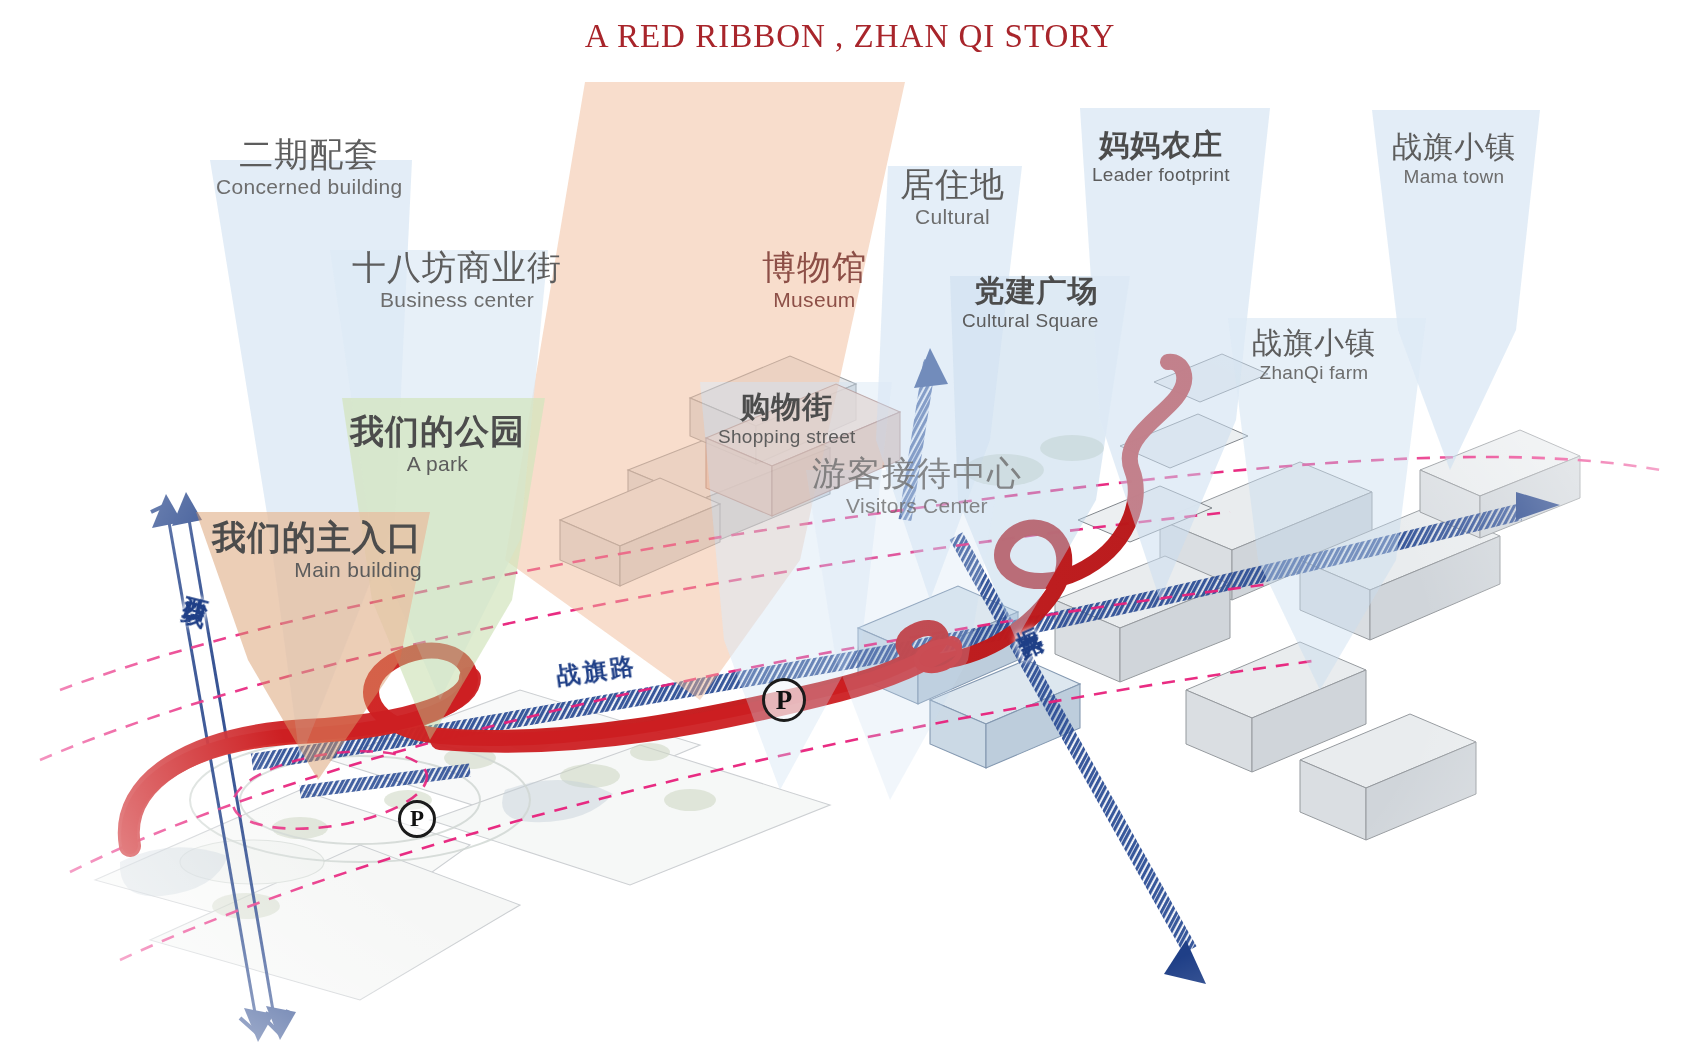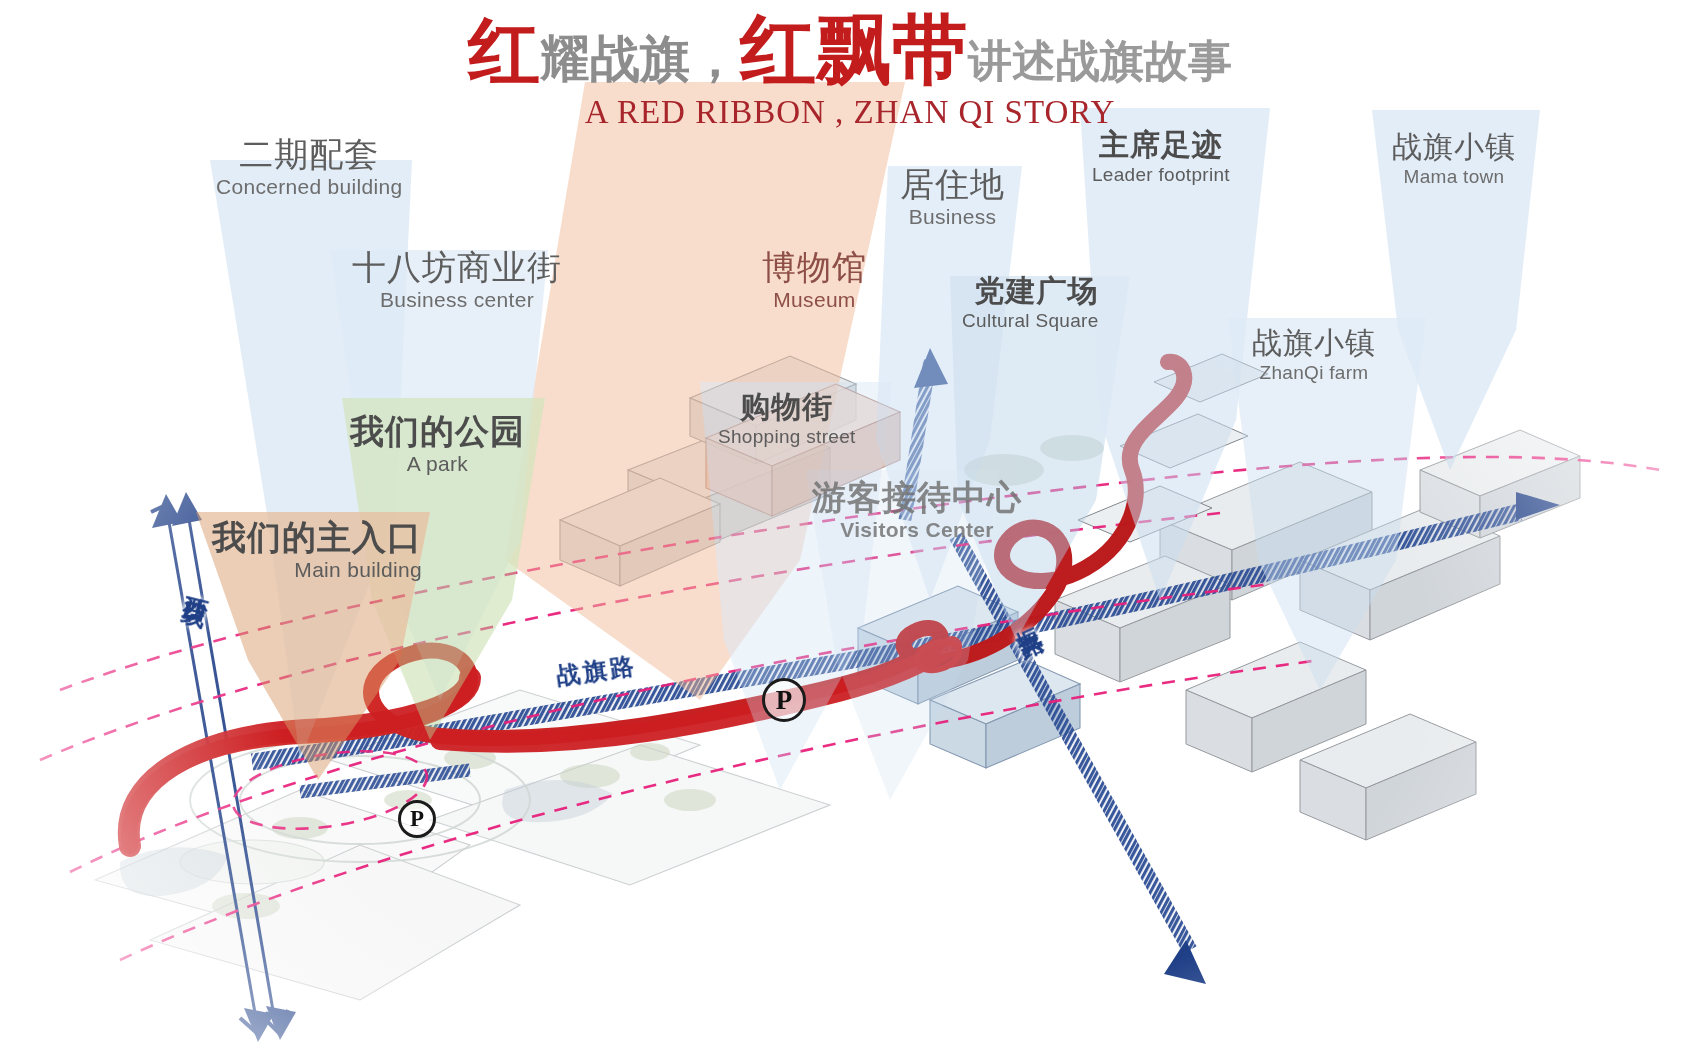--- a/index.html
+++ b/index.html
@@ -316,23 +316,20 @@
         <path d="M1228 318 L1426 318 L1396 560 L1320 690 L1258 560 Z" fill="#c9ddf0" opacity="0.7"></path>
 
         <path d="M700 382 L892 382 L862 640 L780 790 L724 640 Z" fill="#c9ddf0" opacity="0.55"></path>
 
         <path d="M806 470 L1000 470 L968 660 L890 800 L836 660 Z" fill="#c9ddf0" opacity="0.4"></path>
       </g>
     </svg>
   </div>
 
   <div class="title-wrap">
-    <div class="title-line1">
-      <span class="t-big-red">红</span><span class="t-mid-gray">耀战旗，</span><span class="t-big-red2">红飘带</span><span class="t-mid-gray2">讲述战旗故事</span>
-    </div>
     <div class="title-line2">A RED RIBBON , ZHAN QI STORY</div>
   </div>
 
   <div class="callout" style="left:216px; top:135px;">
     <span class="cn">二期配套</span>
     <span class="en">Concerned building</span>
   </div>
 
   <div class="callout" style="left:352px; top:248px;">
     <span class="cn">十八坊商业街</span>
@@ -354,44 +351,44 @@
     <span class="en">Museum</span>
   </div>
 
   <div class="callout bold small" style="left:718px; top:390px;">
     <span class="cn">购物街</span>
     <span class="en">Shopping street</span>
   </div>
 
   <div class="callout" style="left:900px; top:165px;">
     <span class="cn">居住地</span>
-    <span class="en">Business</span>
+    <span class="en">Cultural</span>
   </div>
 
   <div class="callout bold small" style="left:962px; top:274px;text-align:right;">
     <span class="cn">党建广场</span>
     <span class="en">Cultural Square</span>
   </div>
 
   <div class="callout bold small" style="left:1092px; top:128px;">
-    <span class="cn">主席足迹</span>
+    <span class="cn">妈妈农庄</span>
     <span class="en">Leader footprint</span>
   </div>
 
   <div class="callout small" style="left:1392px; top:130px;">
     <span class="cn">战旗小镇</span>
     <span class="en">Mama town</span>
   </div>
 
   <div class="callout small" style="left:1252px; top:326px;">
     <span class="cn">战旗小镇</span>
     <span class="en">ZhanQi farm</span>
   </div>
 
-  <div class="callout faint" style="left:812px; top:478px; opacity:.82;font-weight:bold;">
+  <div class="callout faint" style="left:812px; top:454px; opacity:.82;">
     <span class="cn">游客接待中心</span>
     <span class="en">Visitors Center</span>
   </div>
 
   <div class="road-label v" style="left:186px; top:578px; transform:rotate(14deg);">沙西线</div>
 
   <div class="road-label" style="left:556px; top:655px; transform:rotate(-8deg);">战旗路</div>
 
   <div class="road-label v" style="left:1002px; top:612px; transform:rotate(-24deg);">振兴路</div>
 

